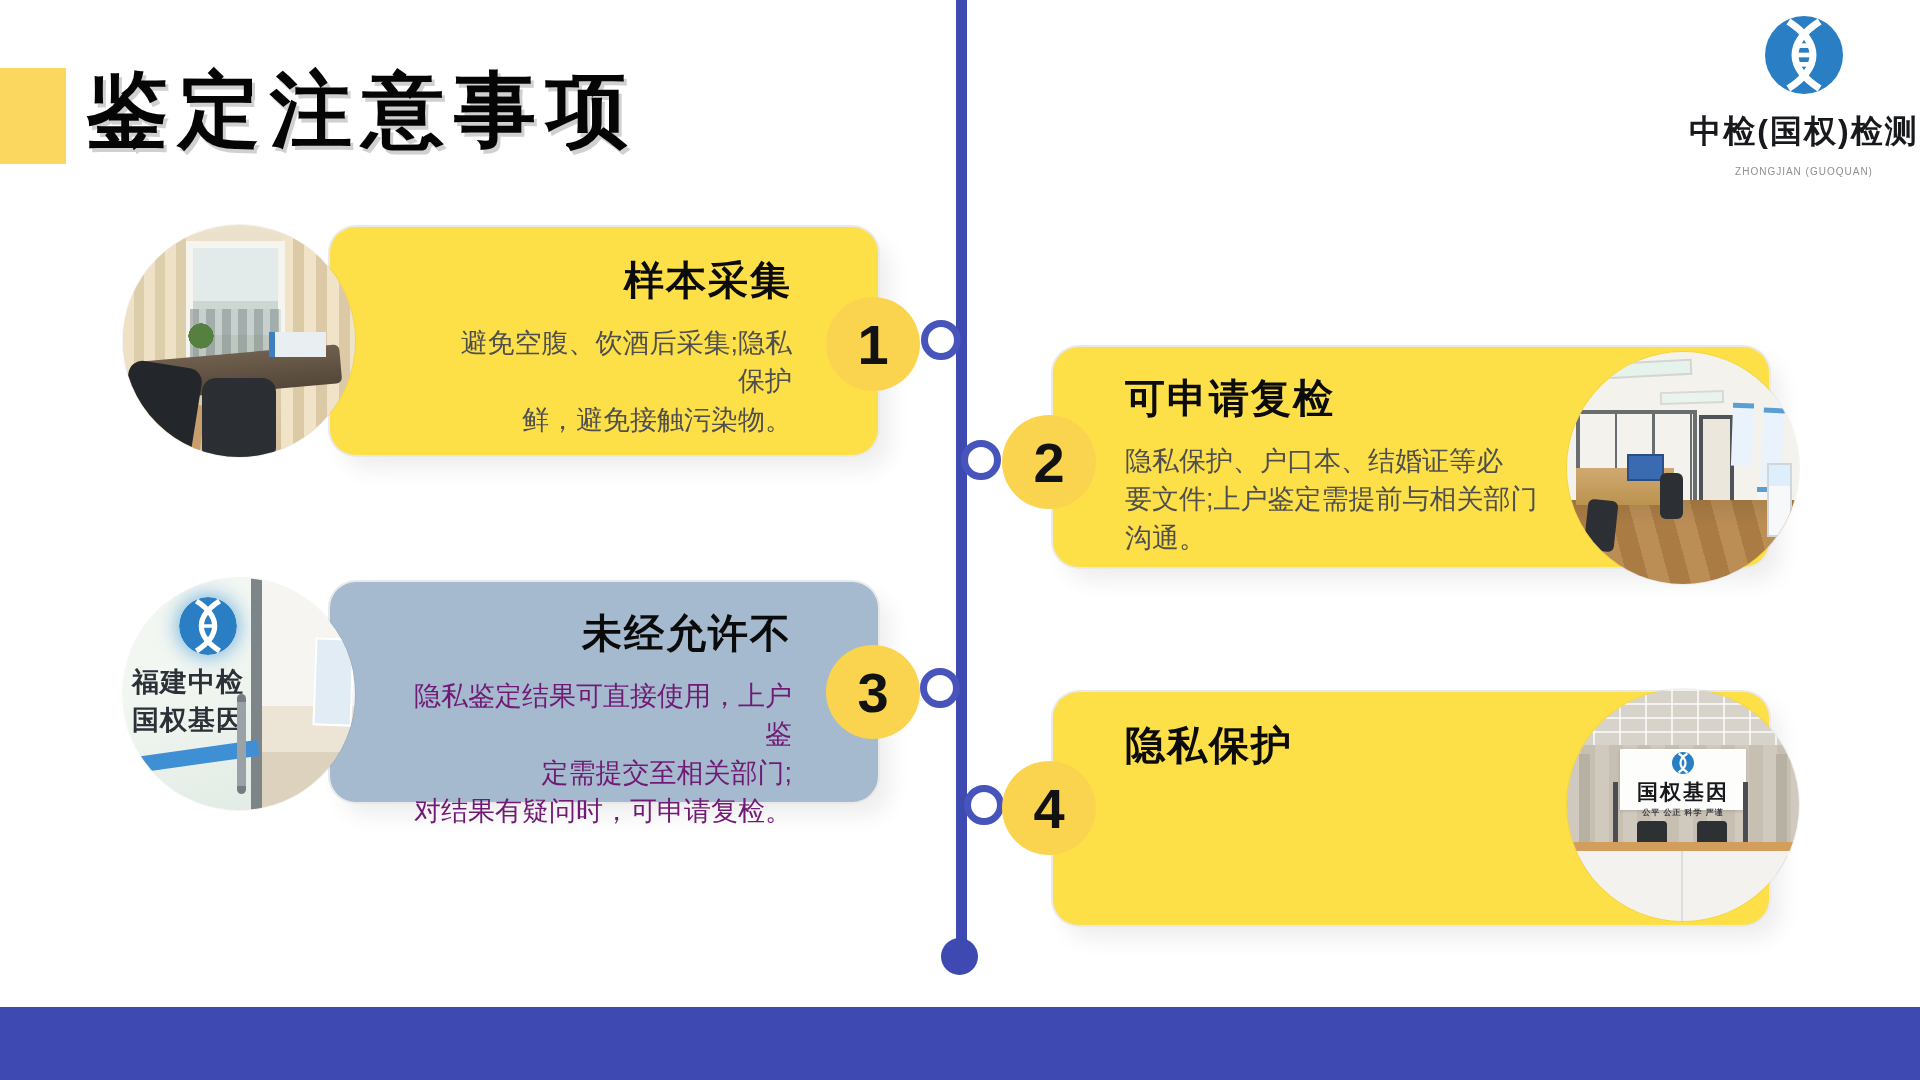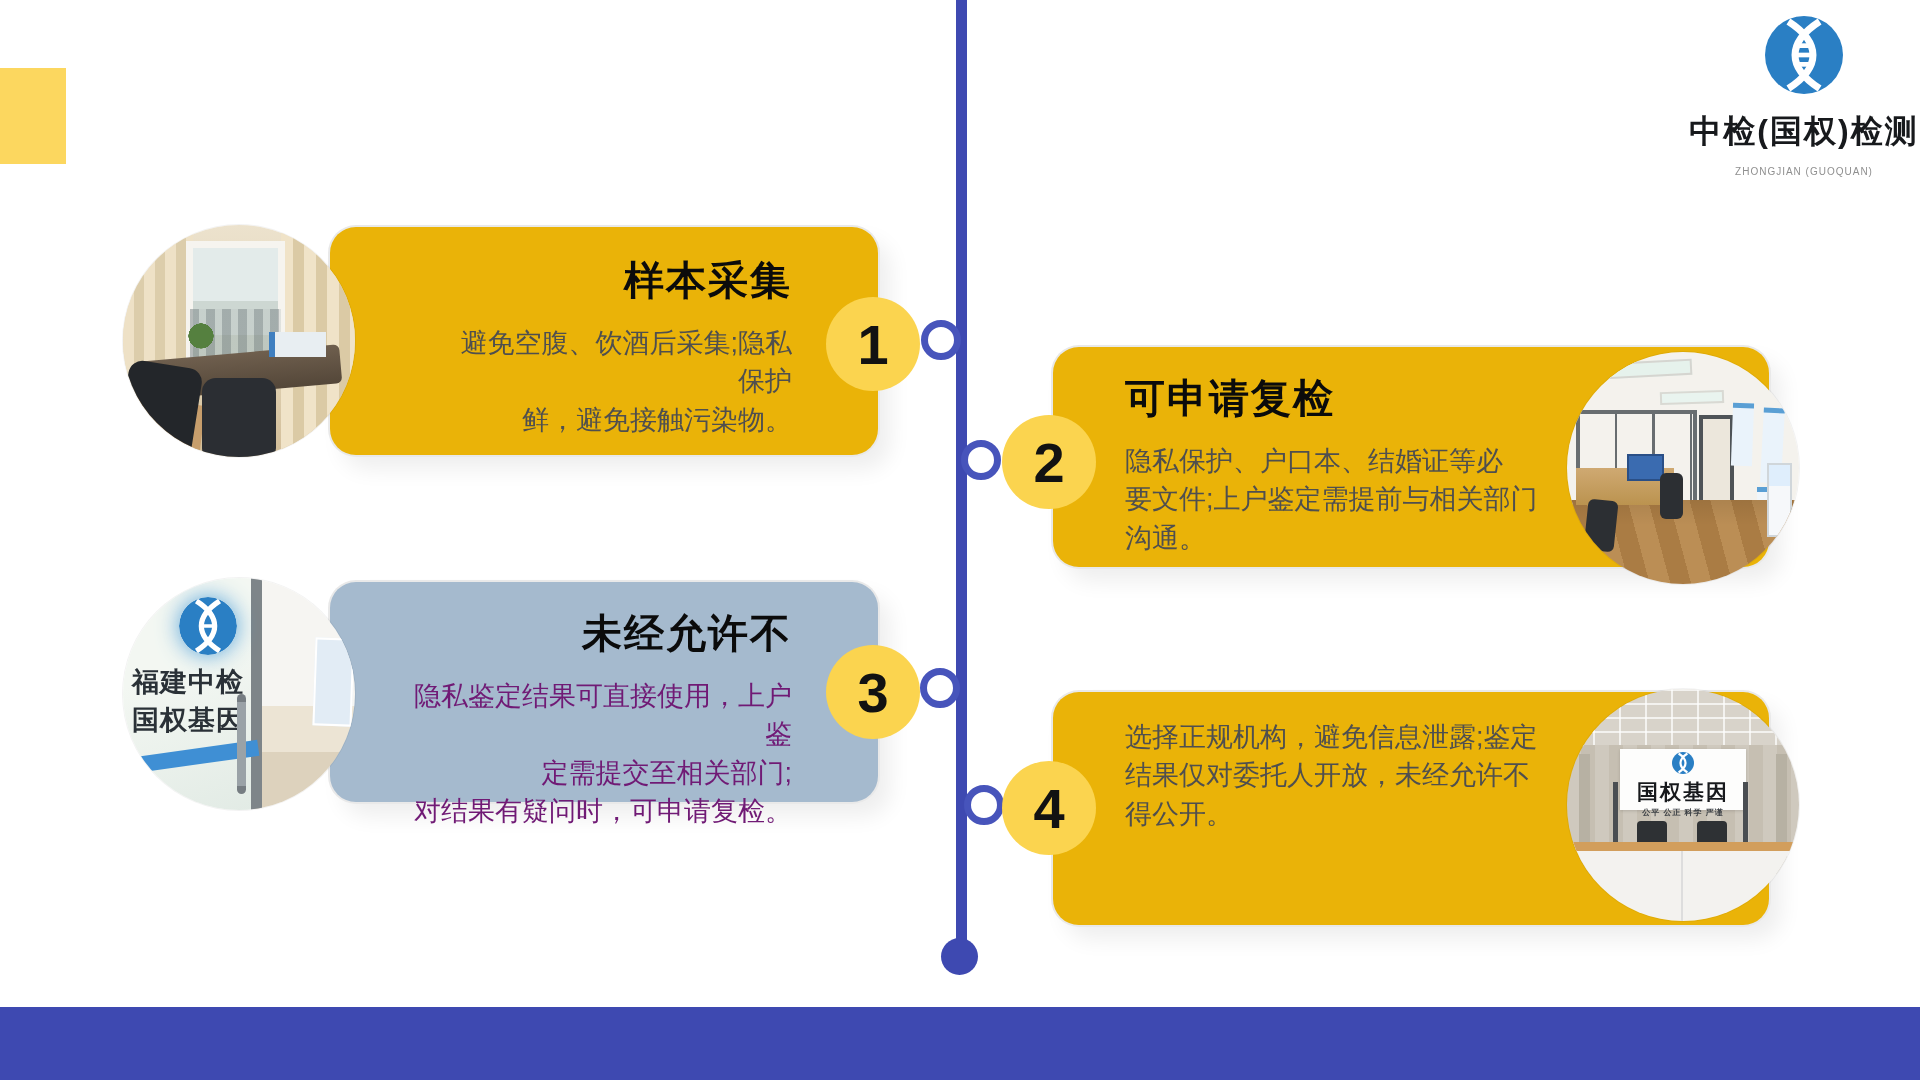--- a/index.html
+++ b/index.html
@@ -27,21 +27,21 @@
         background:#fff;border-radius:50%;z-index:4;}
   #ring1{left:921px;top:320px;} #ring2{left:961px;top:440px;}
   #ring3{left:920px;top:668px;} #ring4{left:964px;top:785px;}
 
   .num{position:absolute;width:94px;height:94px;border-radius:50%;background:#FBD44F;color:#121212;
        font-size:56px;font-weight:800;display:flex;align-items:center;justify-content:center;z-index:7;}
   #num1{left:826px;top:297px;} #num2{left:1002px;top:415px;}
   #num3{left:826px;top:645px;} #num4{left:1002px;top:761px;}
 
   
-  .card{position:absolute;box-sizing:border-box;background:#eab308;border-radius:26px;z-index:2;
+  .card{position:absolute;box-sizing:border-box;background:#fde047;border-radius:26px;z-index:2;
         box-shadow:0 0 0 2px #E9E9E9, 12px 14px 22px rgba(0,0,0,0.07);}
   .card h2{margin:0 0 16px;font-size:40px;font-weight:800;color:#0b0b0b;letter-spacing:2px;}
   .card .body{margin:0;font-size:27px;line-height:1.42;color:#4F4F4F;white-space:pre-line;}
   #card1{left:330px;top:227px;width:548px;height:228px;padding:26px 86px 0 120px;text-align:right;}
   #card2{left:1053px;top:347px;width:716px;height:220px;padding:24px 200px 0 72px;text-align:left;}
   #card3{left:330px;top:582px;width:548px;height:220px;padding:24px 86px 0 70px;text-align:right;
          background:#A5BACE;}
   #card3 .body{color:#701a75;}
   #card4{left:1053px;top:692px;width:716px;height:233px;padding:26px 200px 0 72px;text-align:left;}
 
@@ -127,20 +127,21 @@
   .p4-pl{left:5%;} .p4-pr{right:5%;}
   .p4-beltpost{top:40%;width:2%;height:32%;background:#4a4e52;}
   .p4-bp1{left:20%;} .p4-bp2{right:22%;}
 </style>
 </head>
 <body>
 
 <div class="stage">
 
   <div class="title-accent"></div>
+  <h1 class="page-title">鉴定注意事项</h1>
 
   <div class="logo">
     <svg class="logo-mark" viewBox="0 0 100 100">
       <circle cx="50" cy="50" r="50" fill="#2A7FC4"></circle>
       <path d="M30 7 C 72 34, 72 66, 30 93" stroke="#fff" stroke-width="9" fill="none"></path>
       <path d="M70 7 C 28 34, 28 66, 70 93" stroke="#fff" stroke-width="9" fill="none"></path>
       <line x1="41" y1="38" x2="59" y2="38" stroke="#fff" stroke-width="6"></line>
       <line x1="38" y1="50" x2="62" y2="50" stroke="#fff" stroke-width="6"></line>
       <line x1="41" y1="62" x2="59" y2="62" stroke="#fff" stroke-width="6"></line>
     </svg>
@@ -175,23 +176,21 @@
   </div>
 
   <div class="card" id="card3">
     <h2>未经允许不</h2>
     <p class="body">隐私鉴定结果可直接使用，上户鉴
 定需提交至相关部门;
 对结果有疑问时，可申请复检。</p>
   </div>
 
   <div class="card" id="card4">
-    <p class="body">选择正规机构，避免信息泄露;鉴定
-结果仅对委托人开放，未经允许不
-得公开。</p>
+    <h2>隐私保护</h2>
   </div>
 
   <div class="photo" id="photo1">
     <div class="p1-base"></div>
     <div class="p1-curtain-l"></div>
     <div class="p1-curtain-r"></div>
     <div class="p1-window"></div>
     <div class="p1-city"></div>
     <div class="p1-plant"></div>
     <div class="p1-floor"></div>

